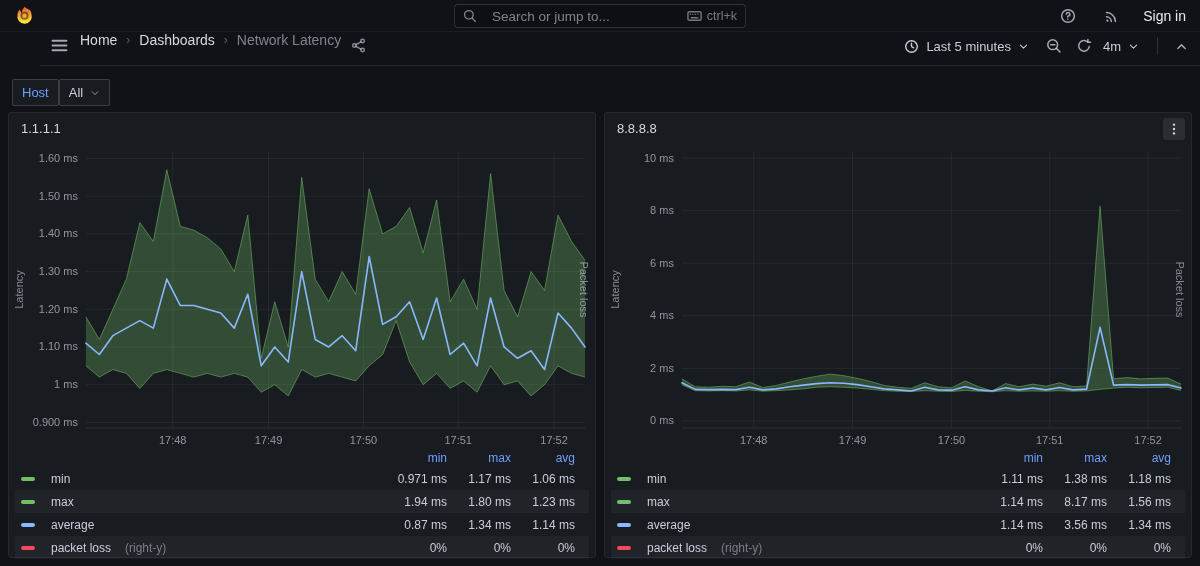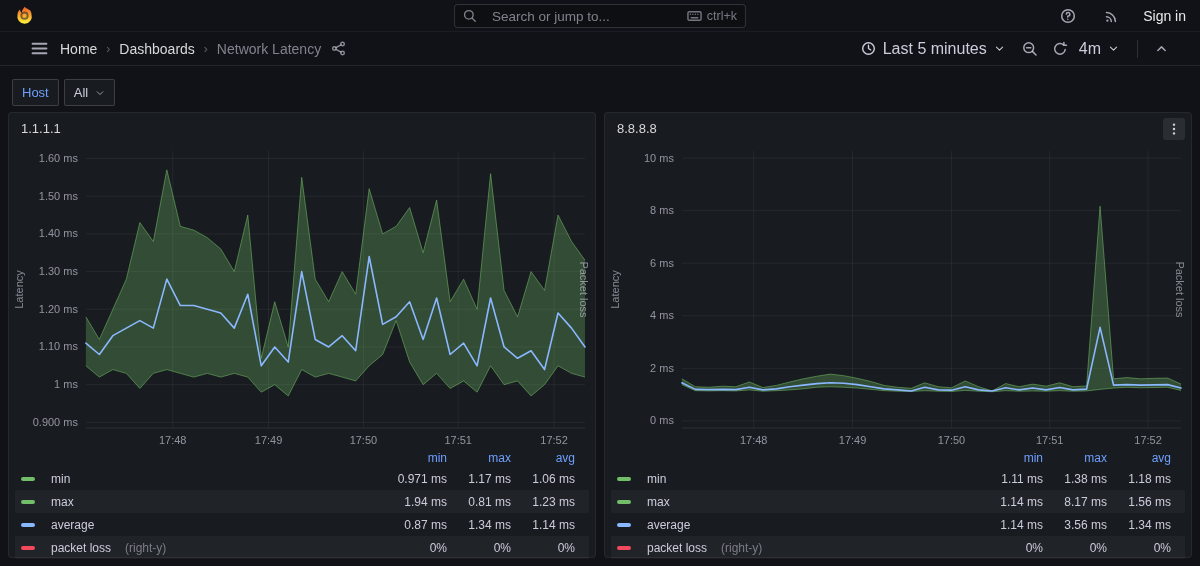--- a/index.html
+++ b/index.html
@@ -16,35 +16,35 @@
     border-radius:4px; display:flex; align-items:center; padding:0 8px; gap:15px;
     color:rgba(204,204,220,0.62); }
   .search-box input { flex:1; background:transparent; border:none; outline:none;
     color:#CCCCDC; font-size:13.5px; font-family:inherit; }
   .search-box input::placeholder { color:rgba(204,204,220,0.60); }
   .kbd-hint { display:flex; align-items:center; gap:5px; font-size:12.5px; color:rgba(204,204,220,0.55); }
   .topnav-right { margin-left:auto; display:flex; align-items:center; gap:18px; color:rgba(204,204,220,0.78); }
   .signin { color:#E9EAEB; font-size:14px; cursor:pointer; }
 
   
-  .toolbar { height:34px; display:flex; align-items:center; padding:0 26px;
-    border-bottom:1px solid rgba(204,204,220,0.11); }
+  .toolbar { height:34px; display:flex; align-items:flex-start; padding:0 6px;
+    border-bottom:1px solid rgba(204,204,220,0.11);margin-left:40px; }
   .iconbtn { display:flex; align-items:center; justify-content:center; width:26px; height:26px;
     color:rgba(204,204,220,0.80); border-radius:2px; cursor:pointer; }
   .crumbs { display:flex; align-items:center; gap:9px; margin-left:8px; font-size:14px; }
   .crumb { color:#D8D9DA; cursor:pointer; }
   .crumb.current { color:rgba(204,204,220,0.60); cursor:default; }
   .crumb-sep { color:rgba(204,204,220,0.40); font-size:12px; }
   .toolbar-right { margin-left:auto; display:flex; align-items:center; gap:4px; color:rgba(204,204,220,0.85); }
   .tbtn { display:flex; align-items:center; gap:7px; padding:0 8px; height:28px;
-    font-size:16px; color:#CCCCDC; border-radius:2px; cursor:pointer; white-space:nowrap; }
+    font-size:13px; color:#CCCCDC; border-radius:2px; cursor:pointer; white-space:nowrap; }
   .tb-divider { width:1px; height:18px; background:rgba(204,204,220,0.16); margin:0 6px; }
 
   
-  .subbar { padding:13px 12px 0 12px; display:flex; gap:5px; }
+  .subbar { padding:13px 12px 0 12px; display:flex; }
   .chip { height:27px; display:flex; align-items:center; padding:0 9px; font-size:13px;
     background:#181B1F; border:1px solid rgba(204,204,220,0.20); border-radius:2px; cursor:pointer; }
   .chip.lbl { color:#6E9FFF; }
   .chip .cd { margin-left:7px; color:rgba(204,204,220,0.75); }
 
   
   .dash { display:flex; gap:8px; padding:6px 8px 0 8px; }
   .panel { position:relative; flex:1; min-width:0; height:446px; background:#181B1F;
     border:1px solid rgba(204,204,220,0.08); border-radius:4px; }
   .panel-head { height:30px; display:flex; align-items:center; padding:0 12px; }
@@ -262,21 +262,21 @@
           <span class="l-spacer"></span>
           <span class="l-val first">0.971 ms</span>
           <span class="l-val">1.17 ms</span>
           <span class="l-val">1.06 ms</span>
         </div>
         <div class="legend-row striped">
           <span class="l-swatch" style="background: rgb(115, 191, 105);"></span>
           <span class="l-label">max</span>
           <span class="l-spacer"></span>
           <span class="l-val first">1.94 ms</span>
-          <span class="l-val">0.81 ms</span>
+          <span class="l-val">1.80 ms</span>
           <span class="l-val">1.23 ms</span>
         </div>
         <div class="legend-row">
           <span class="l-swatch" style="background: rgb(138, 184, 255);"></span>
           <span class="l-label">average</span>
           <span class="l-spacer"></span>
           <span class="l-val first">0.87 ms</span>
           <span class="l-val">1.34 ms</span>
           <span class="l-val">1.14 ms</span>
         </div>

